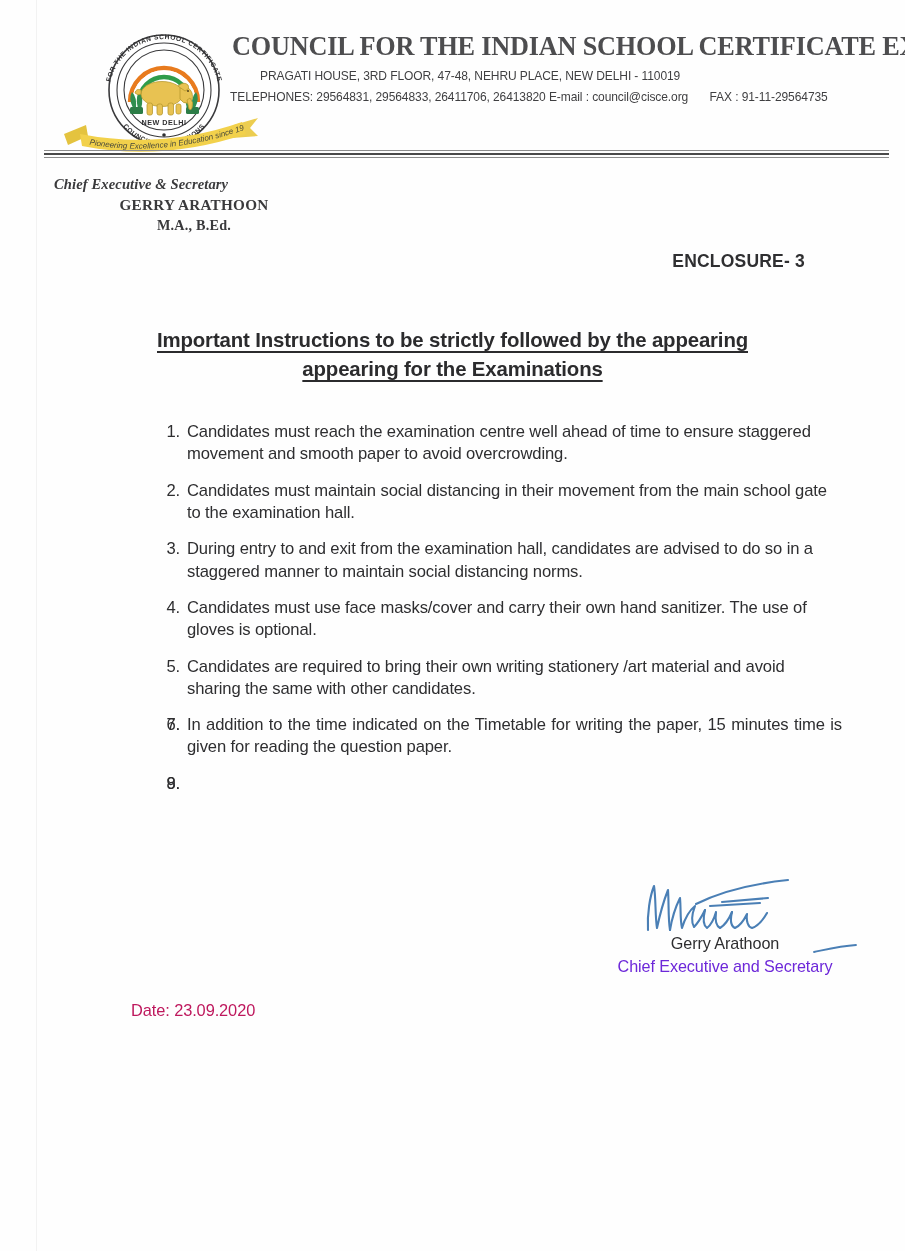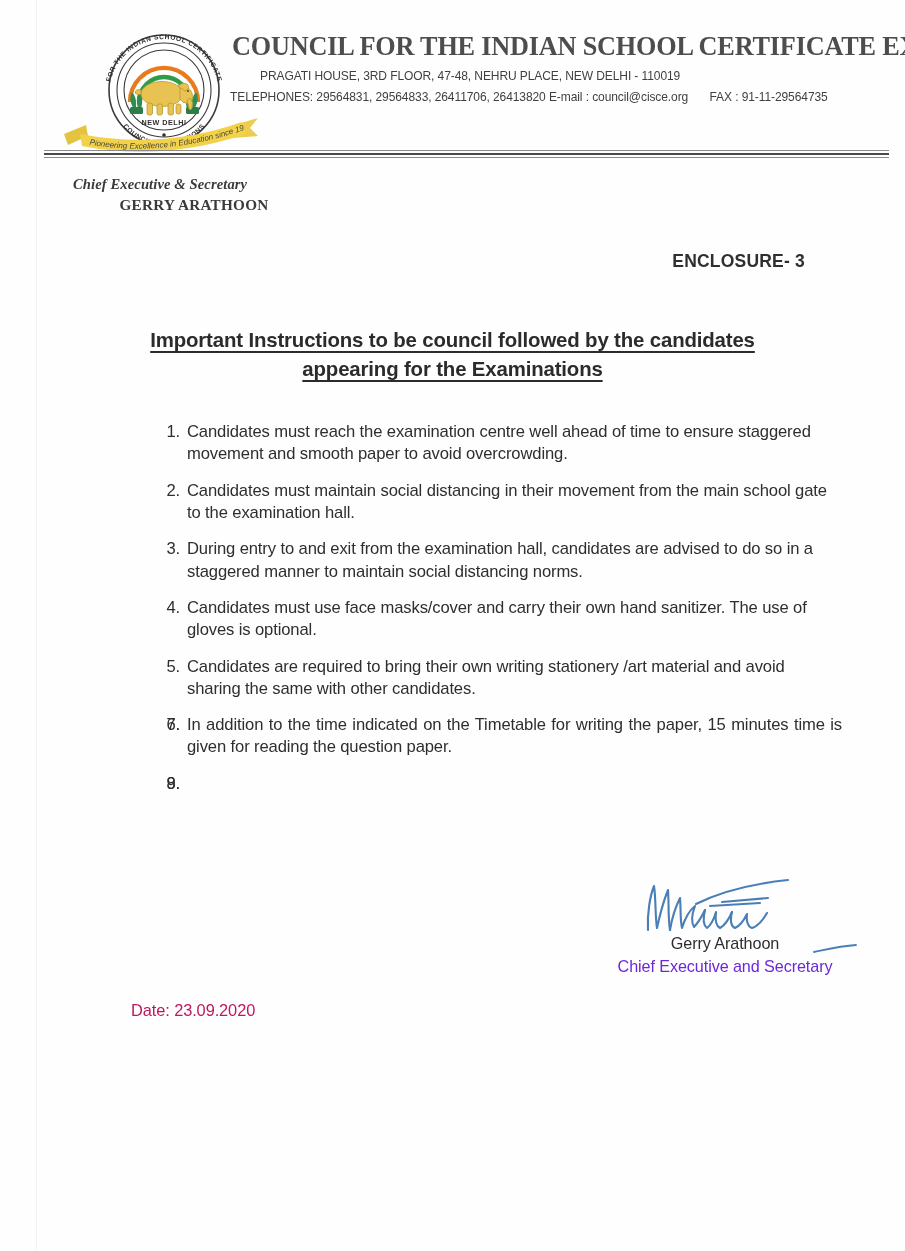--- a/index.html
+++ b/index.html
@@ -104,21 +104,20 @@
     top: 176px;
     width: 330px;
     color: #3a3a3c;
   }
   .sec-role {
     font-family: "Liberation Serif", serif;
     font-style: italic;
     font-weight: bold;
     font-size: 14.6px;
     letter-spacing: 0.1px;
-    margin-left: 19px;
   }
   .sec-name {
     font-family: "Liberation Serif", serif;
     font-weight: bold;
     font-size: 15.2px;
     text-align: center;
     width: 280px;
     margin-top: 3px;
     letter-spacing: 0.3px;
   }
@@ -311,26 +310,27 @@
 
   <div class="divider" style="top:150px">
     <div class="r1"></div>
       <div class="r2"></div>
       <div class="r3"></div>
   </div>
 
   <div class="secretary">
     <div class="sec-role">Chief Executive &amp; Secretary</div>
     <div class="sec-name">GERRY ARATHOON</div>
+    <div class="sec-quals">M.A., B.Ed.</div>
   </div>
 
   <div class="enclosure">ENCLOSURE- 3</div>
 
   <div class="doc-title">
-    <span>Important Instructions to be council followed by the candidates</span><br>
+    <span>Important Instructions to be strictly followed by the appearing</span><br>
     <span>appearing for the Examinations</span>
   </div>
 
   <ol class="instructions">
     <li>
       <span class="num">1.</span>
       <span class="txt">Candidates must reach the examination centre well ahead of time to ensure staggered movement and smooth paper to avoid overcrowding.</span>
     </li>
     <li>
       <span class="num">2.</span>

